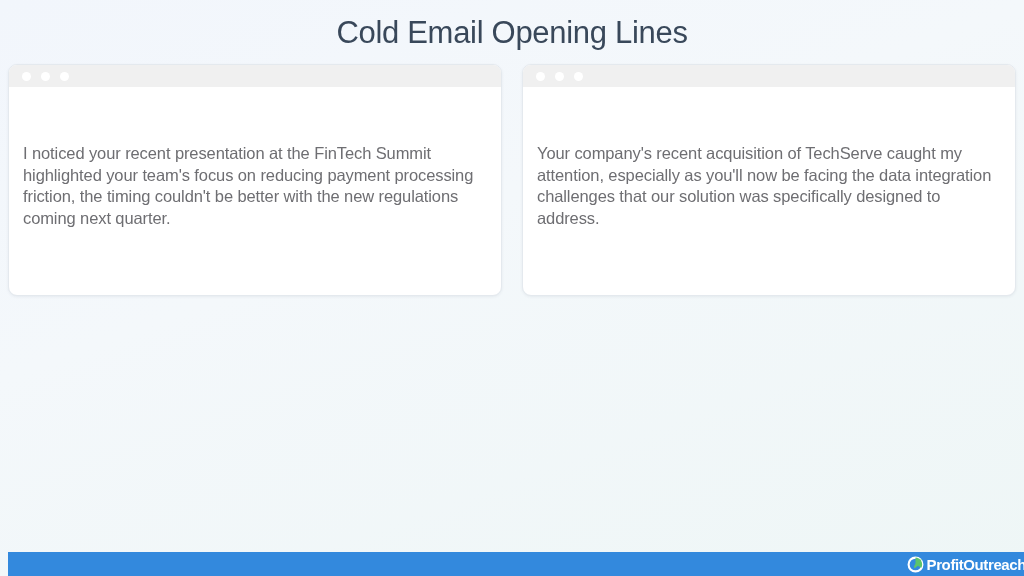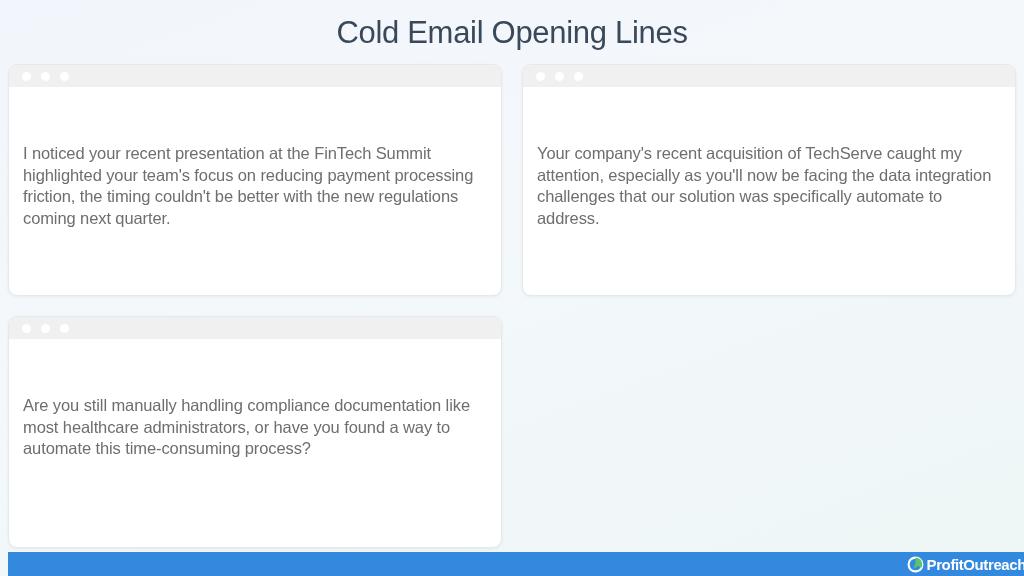--- a/index.html
+++ b/index.html
@@ -138,34 +138,24 @@
   </div>
 
 
   <div class="card">
     <div class="card-titlebar">
       <span class="dot"></span>
       <span class="dot"></span>
       <span class="dot"></span>
     </div>
     <div class="card-body">
-      <p class="card-text">Your company's recent acquisition of TechServe caught my attention, especially as you'll now be facing the data integration challenges that our solution was specifically automate to address.</p>
+      <p class="card-text">Your company's recent acquisition of TechServe caught my attention, especially as you'll now be facing the data integration challenges that our solution was specifically designed to address.</p>
     </div>
   </div>
 
-  <div class="card">
-    <div class="card-titlebar">
-      <span class="dot"></span>
-      <span class="dot"></span>
-      <span class="dot"></span>
-    </div>
-    <div class="card-body">
-      <p class="card-text">Are you still manually handling compliance documentation like most healthcare administrators, or have you found a way to automate this time-consuming process?</p>
-    </div>
-  </div>
 
 </div>
 
 <div class="footer">
   <div class="brand">
     <svg class="brand-mark" viewBox="0 0 32 32">
       <circle cx="16" cy="16" r="13" fill="none" stroke="#ffffff" stroke-width="4"></circle>
       <path d="M16 3 A13 13 0 0 1 27 22 L16 16 Z" fill="#5cc46a"></path>
       <path d="M13 20 C17 11 24 7 28 6 C24 12 22 19 14 23 Z" fill="#5cc46a"></path>
     </svg>

